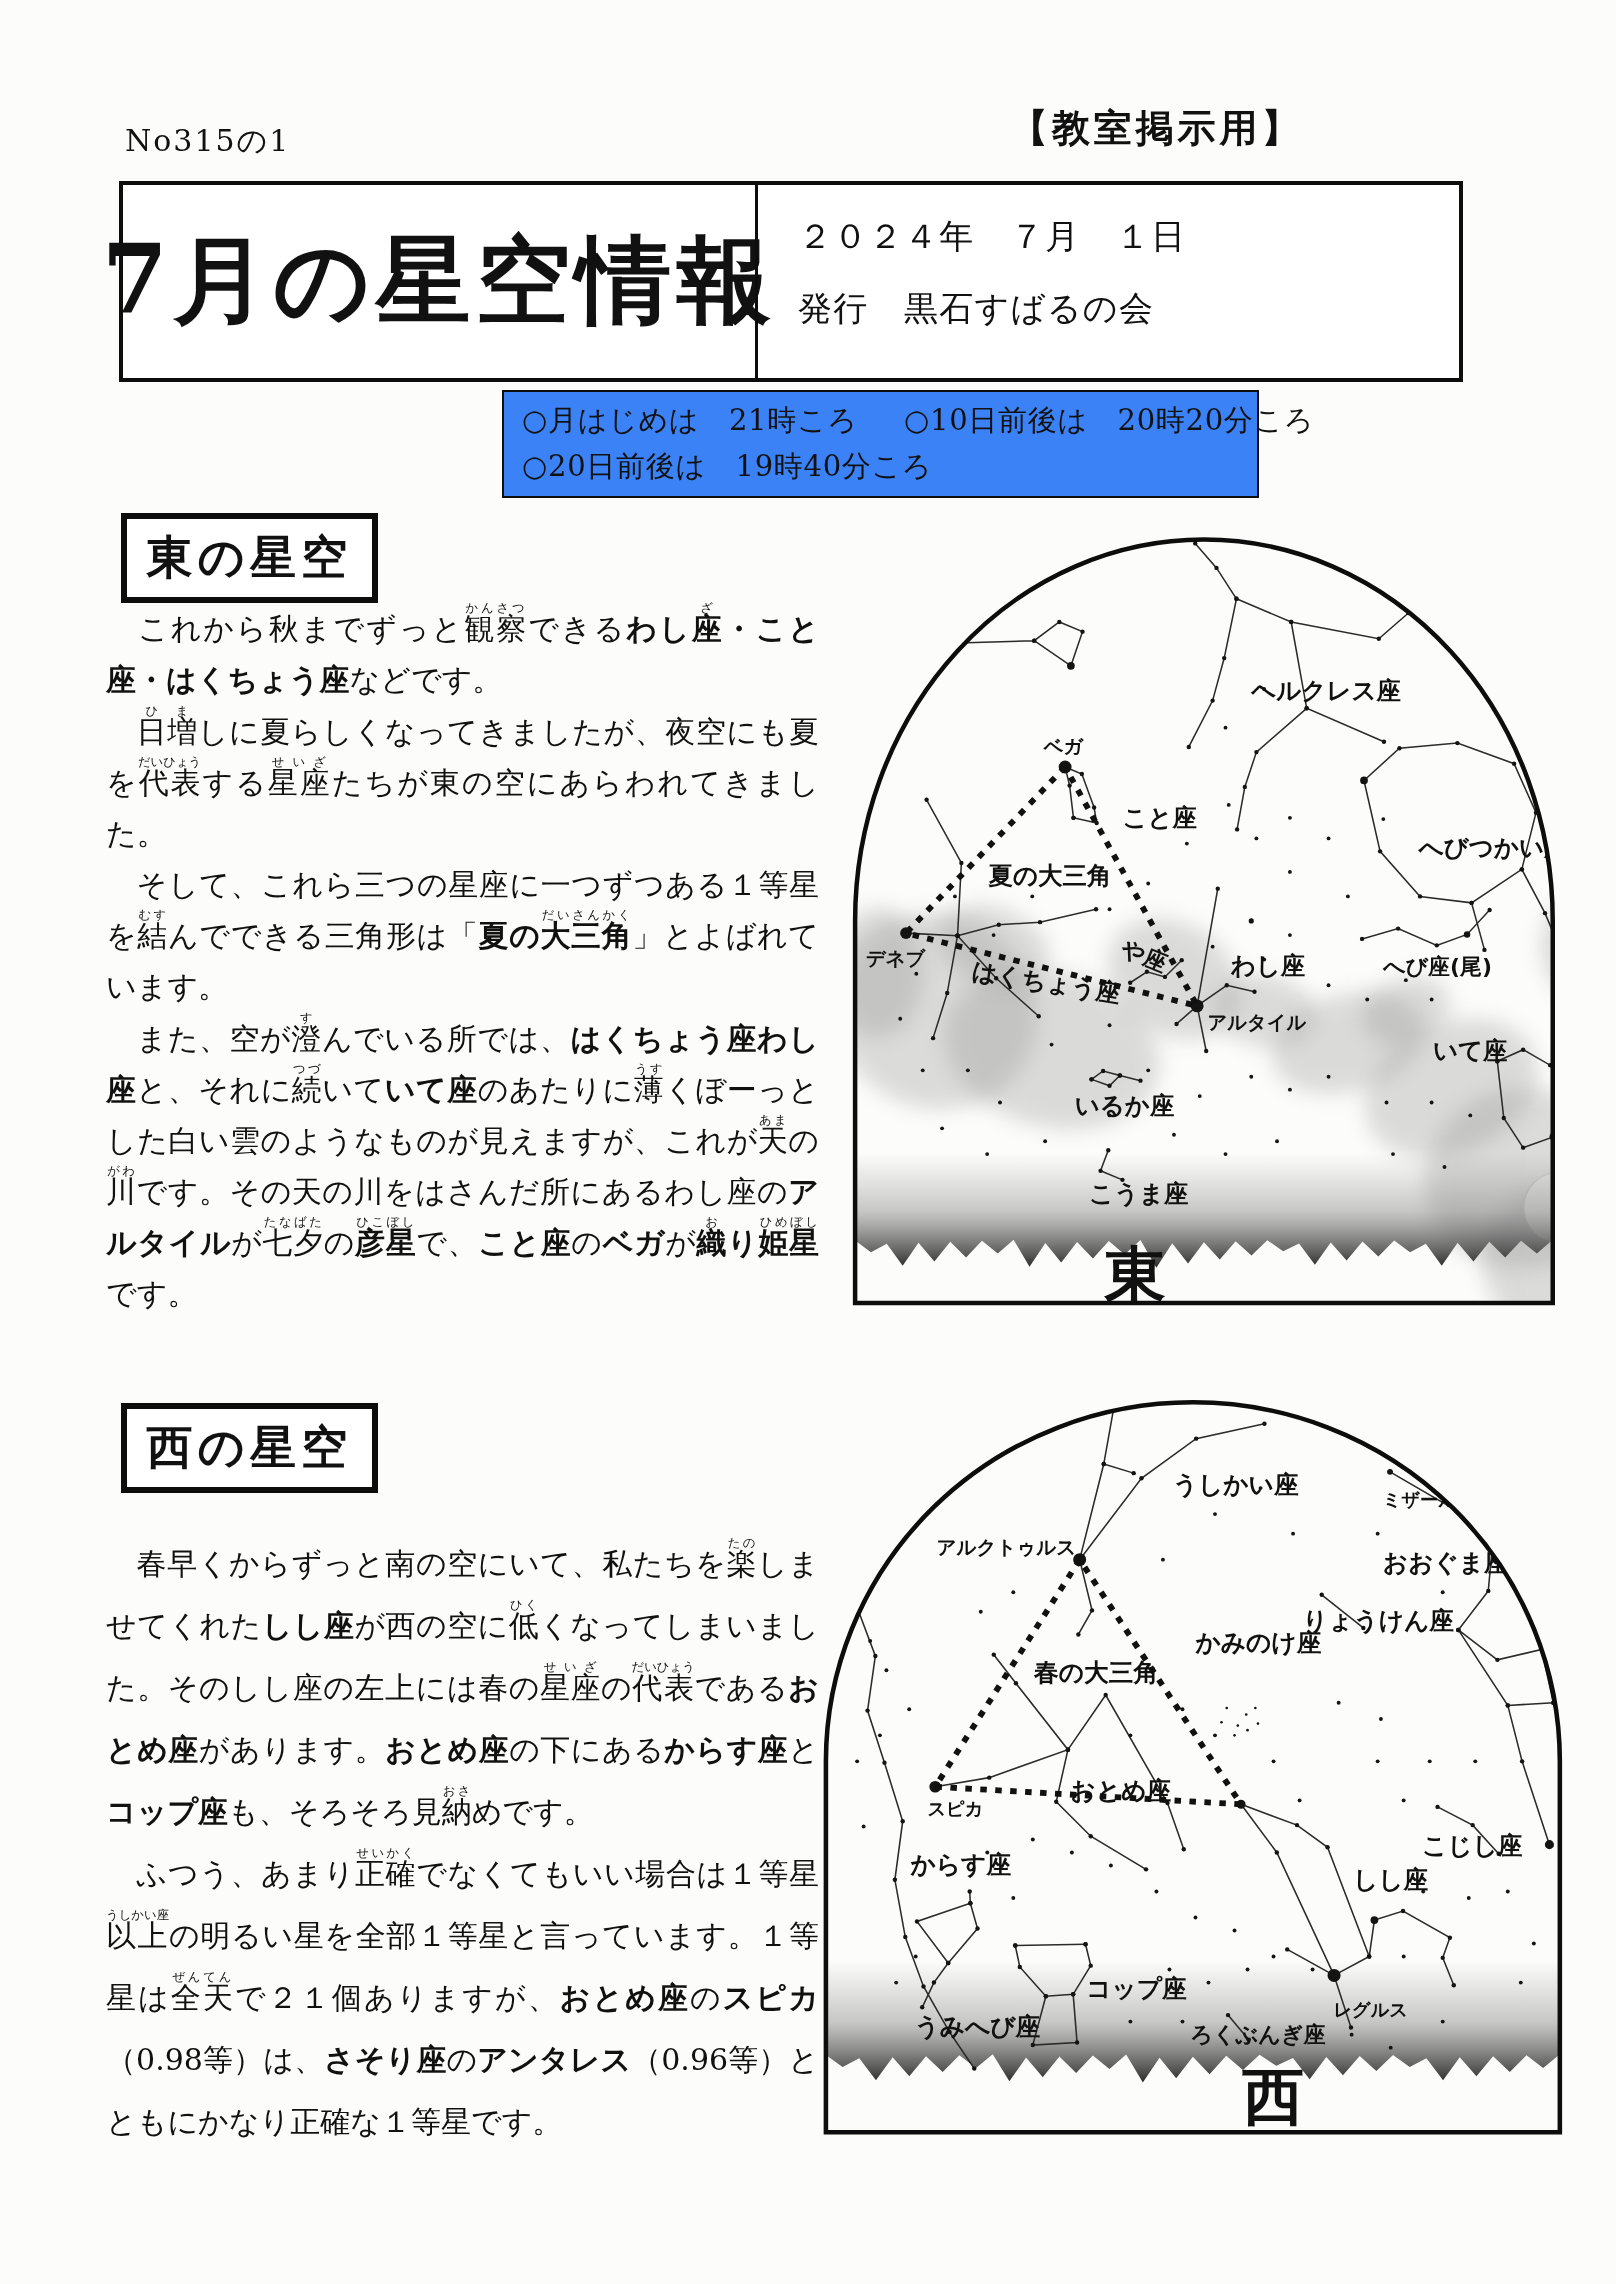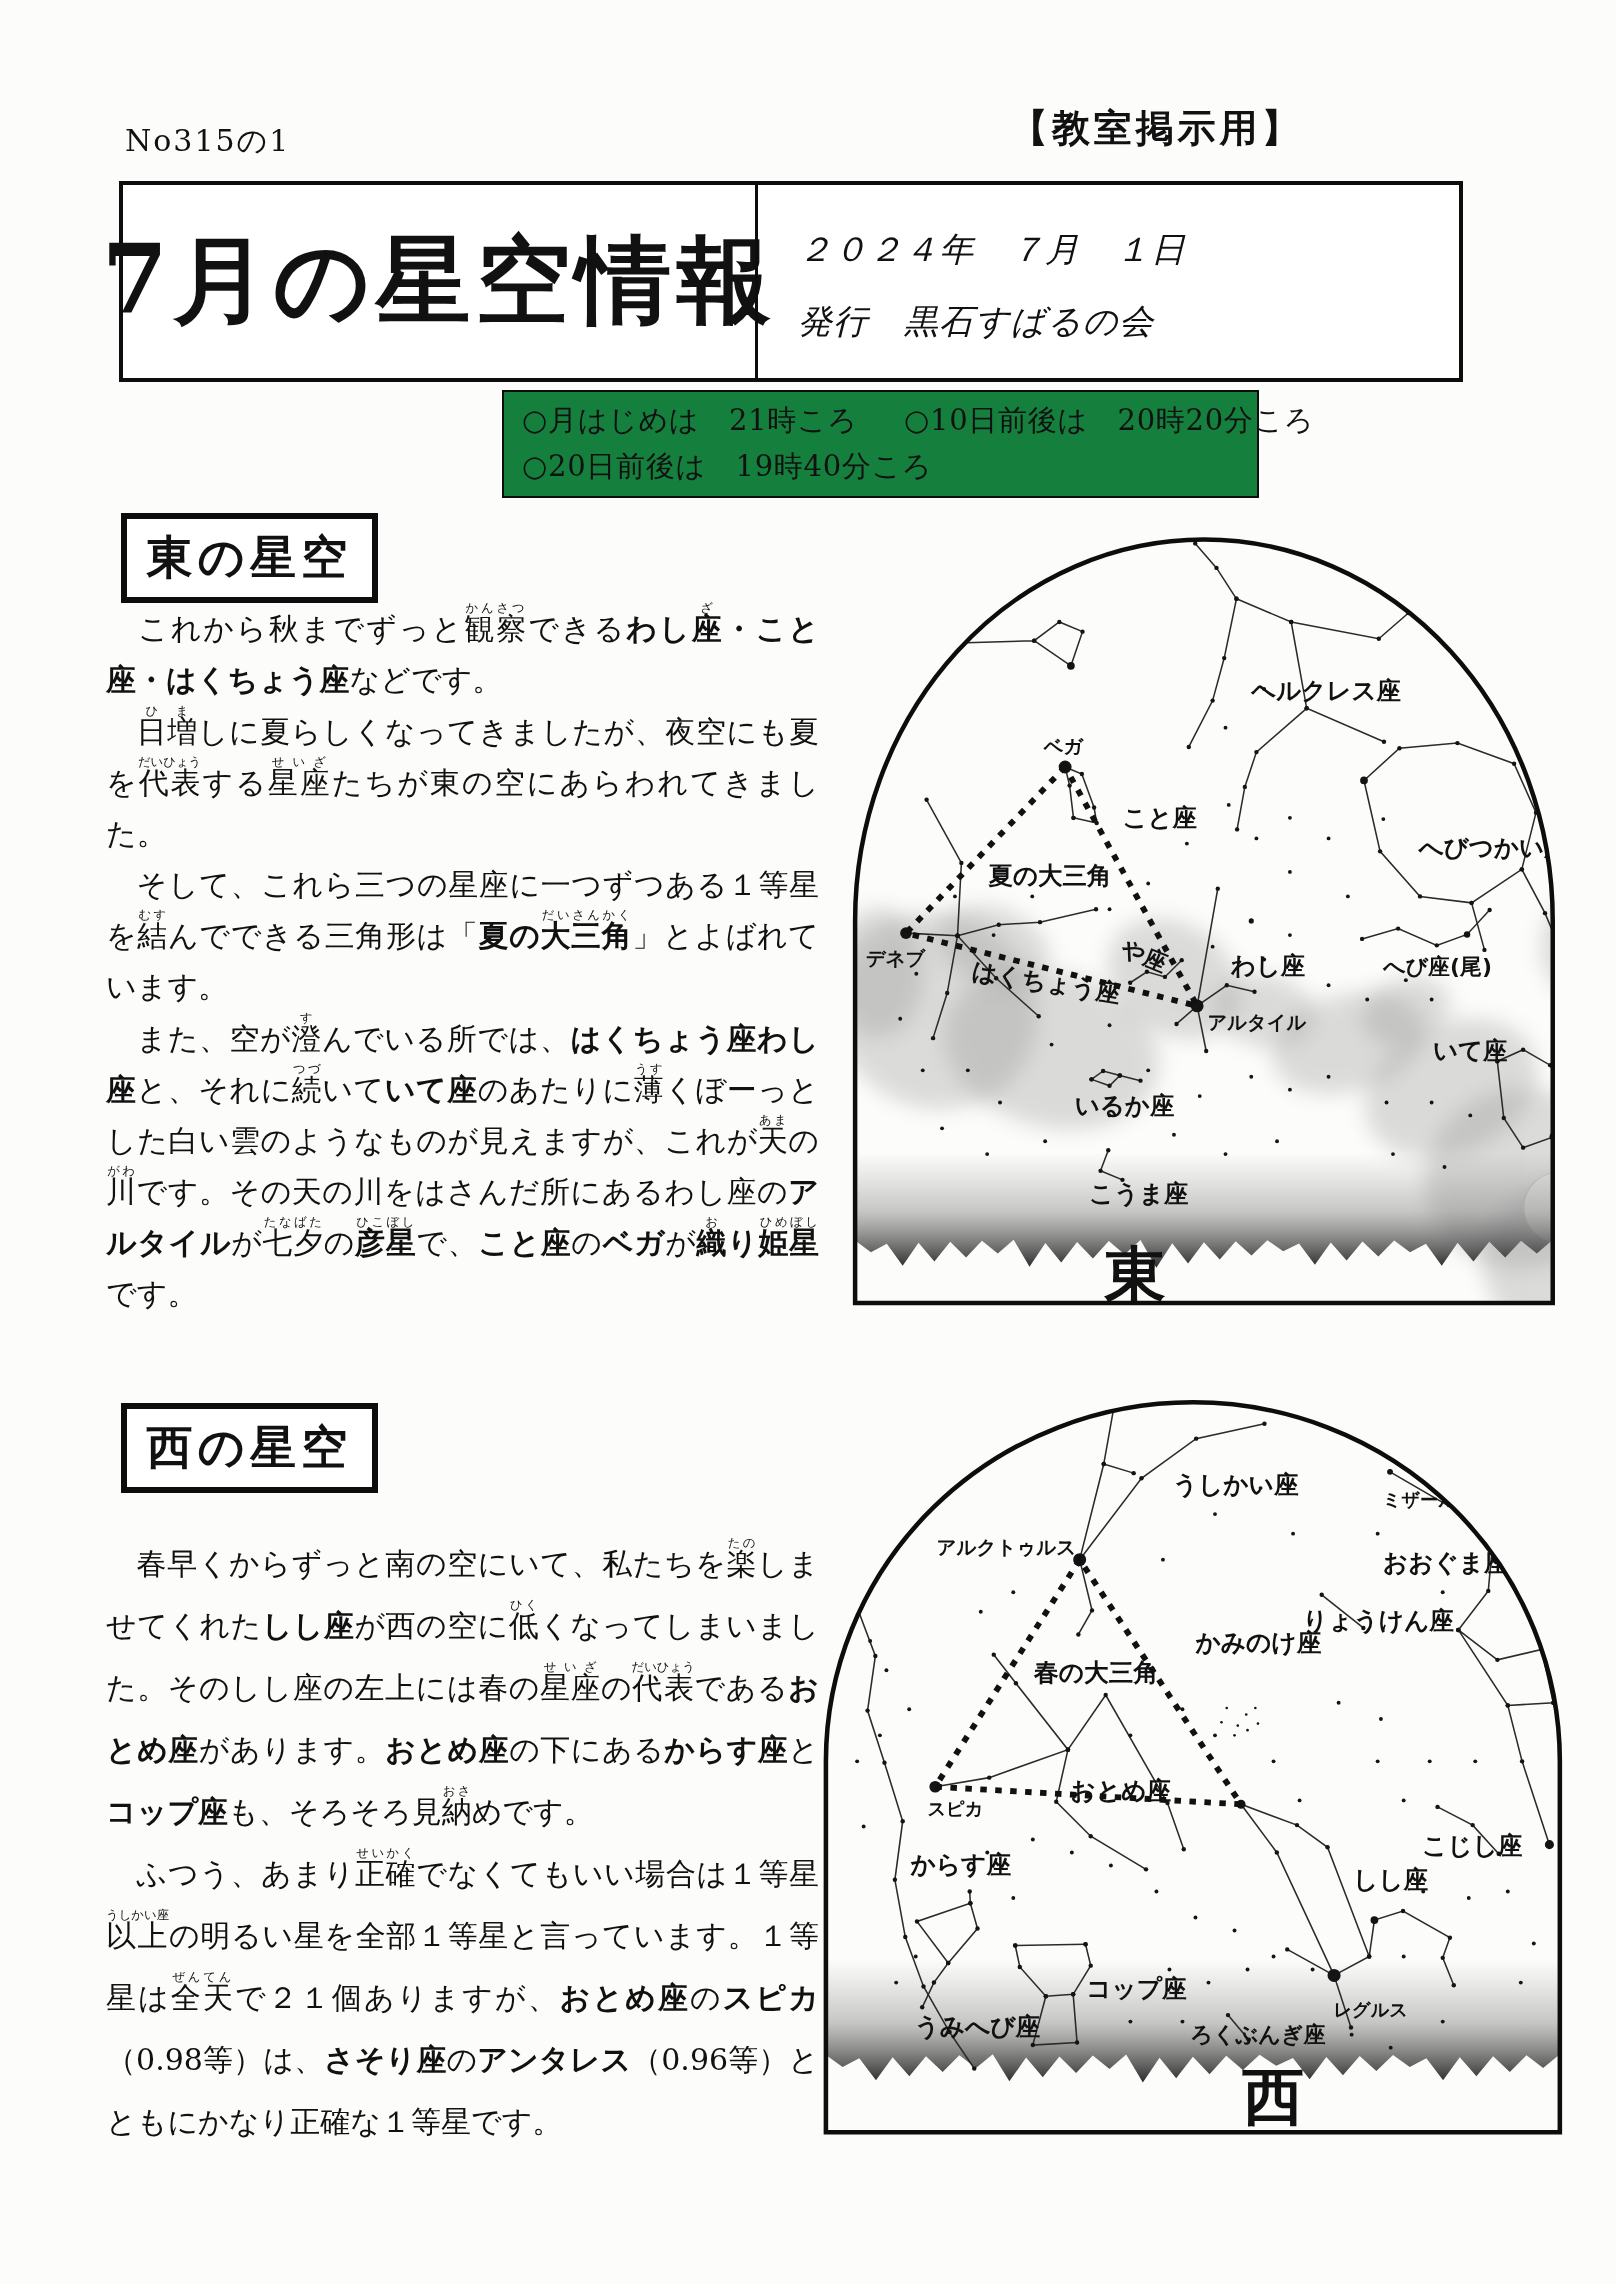--- a/index.html
+++ b/index.html
@@ -5,25 +5,25 @@
   html,body{margin:0;padding:0;background:#e8e8e6;}
   .page{position:relative;width:1616px;height:2284px;background:#fcfcfa;
         font-family:"DejaVu Serif","Liberation Serif",serif;color:#111;overflow:hidden;}
   .issue{position:absolute;left:125px;top:121px;font-size:30px;letter-spacing:2px;}
   .notice{position:absolute;left:1002px;top:103px;font-size:38px;font-weight:700;
           font-family:"DejaVu Sans","Liberation Sans",sans-serif;letter-spacing:3.9px;margin-left:8px;}
   .titlebox{position:absolute;left:119px;top:181px;width:1336px;height:193px;
             border:4.6px solid #0d0d0d;display:flex;background:#fff;}
   .title-main{width:632px;display:flex;align-items:center;justify-content:center;
               font-size:95px;font-weight:900;letter-spacing:5.2px;white-space:nowrap;}
-  .title-side{flex:1;border-left:3.9px solid #0d0d0d;padding:42px 0 0 40px;font-size:34px;font-style:italic;}
+  .title-side{flex:1;border-left:3.9px solid #0d0d0d;padding:29px 0 0 40px;font-size:34px;}
   .title-side div{margin-bottom:26px;letter-spacing:1.3px;}
   .title-side .url{font-size:35px;letter-spacing:0.7px;}
   .timesbox{position:absolute;left:502px;top:390px;width:757px;height:108px;
-            border:2.6px solid #0d0d0d;background:#15803d;display:grid;
+            border:2.6px solid #0d0d0d;background:#3b82f6;display:grid;
             grid-template-columns:382px 1fr;align-content:space-evenly;
             padding:3.9px 0 3.9px 18px;box-sizing:border-box;font-size:29px;}
   .timesbox span{white-space:nowrap;letter-spacing:0.7px;}
   .secbox{position:absolute;border:6.5px solid #0d0d0d;background:#fff;
           font-size:46px;font-weight:700;letter-spacing:5.2px;padding:7.8px 19.6px;white-space:nowrap;}
   #east-heading{left:121px;top:513px;}
   #west-heading{left:121px;top:1403px;}
   .bodytext{position:absolute;left:106px;width:713px;font-size:30px;text-align:justify;}
   #east-text{top:602px;line-height:51px;}
   #west-text{top:1493px;line-height:62px;margin-top:40px;}

